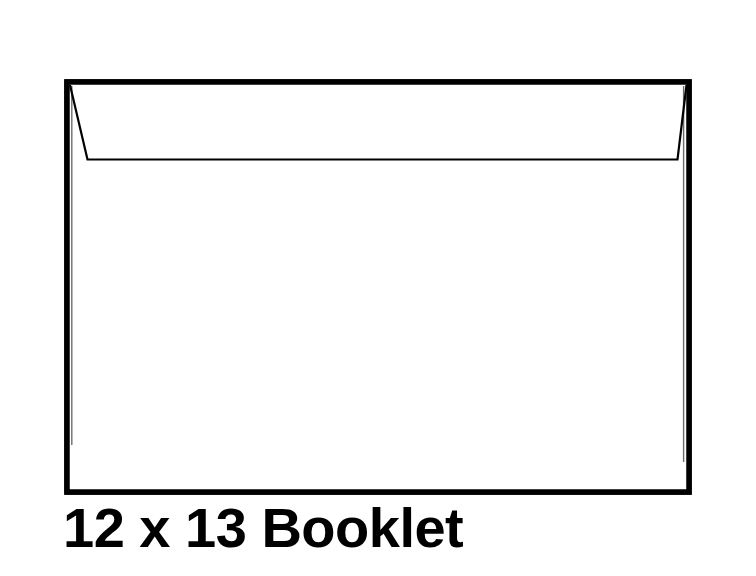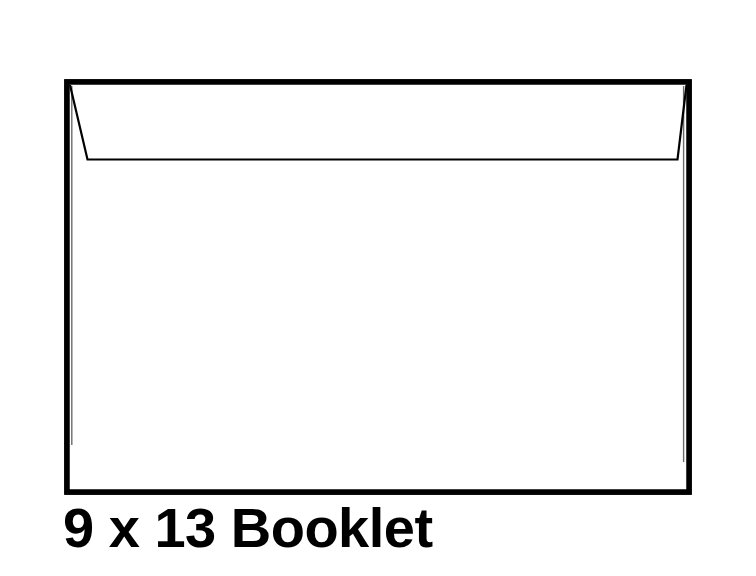--- a/index.html
+++ b/index.html
@@ -45,14 +45,14 @@
     <rect x="67" y="82" width="622" height="410" stroke="none" fill="#ffffff"></rect>
 
     <line x1="71.8" y1="86" x2="71.8" y2="445" stroke-width="1.4" opacity="0.75" stroke="#3c3c3c"></line>
     <line x1="683.6" y1="86" x2="683.6" y2="462" stroke-width="1.4" opacity="0.75" stroke="#3c3c3c"></line>
 
     <polyline points="70,85 87.5,159.5 677.5,159.5 686.5,85" fill="none" stroke-width="2.2" stroke-linejoin="miter" stroke="#000000"></polyline>
 
     <rect x="67" y="82" width="622" height="410" fill="none" stroke-width="5.5" stroke-linejoin="miter" stroke="#000000"></rect>
   </svg>
 
-  <div class="caption">9 x 13 Booklet</div>
+  <div class="caption">12 x 13 Booklet</div>
 </div>
 
 </body></html>

